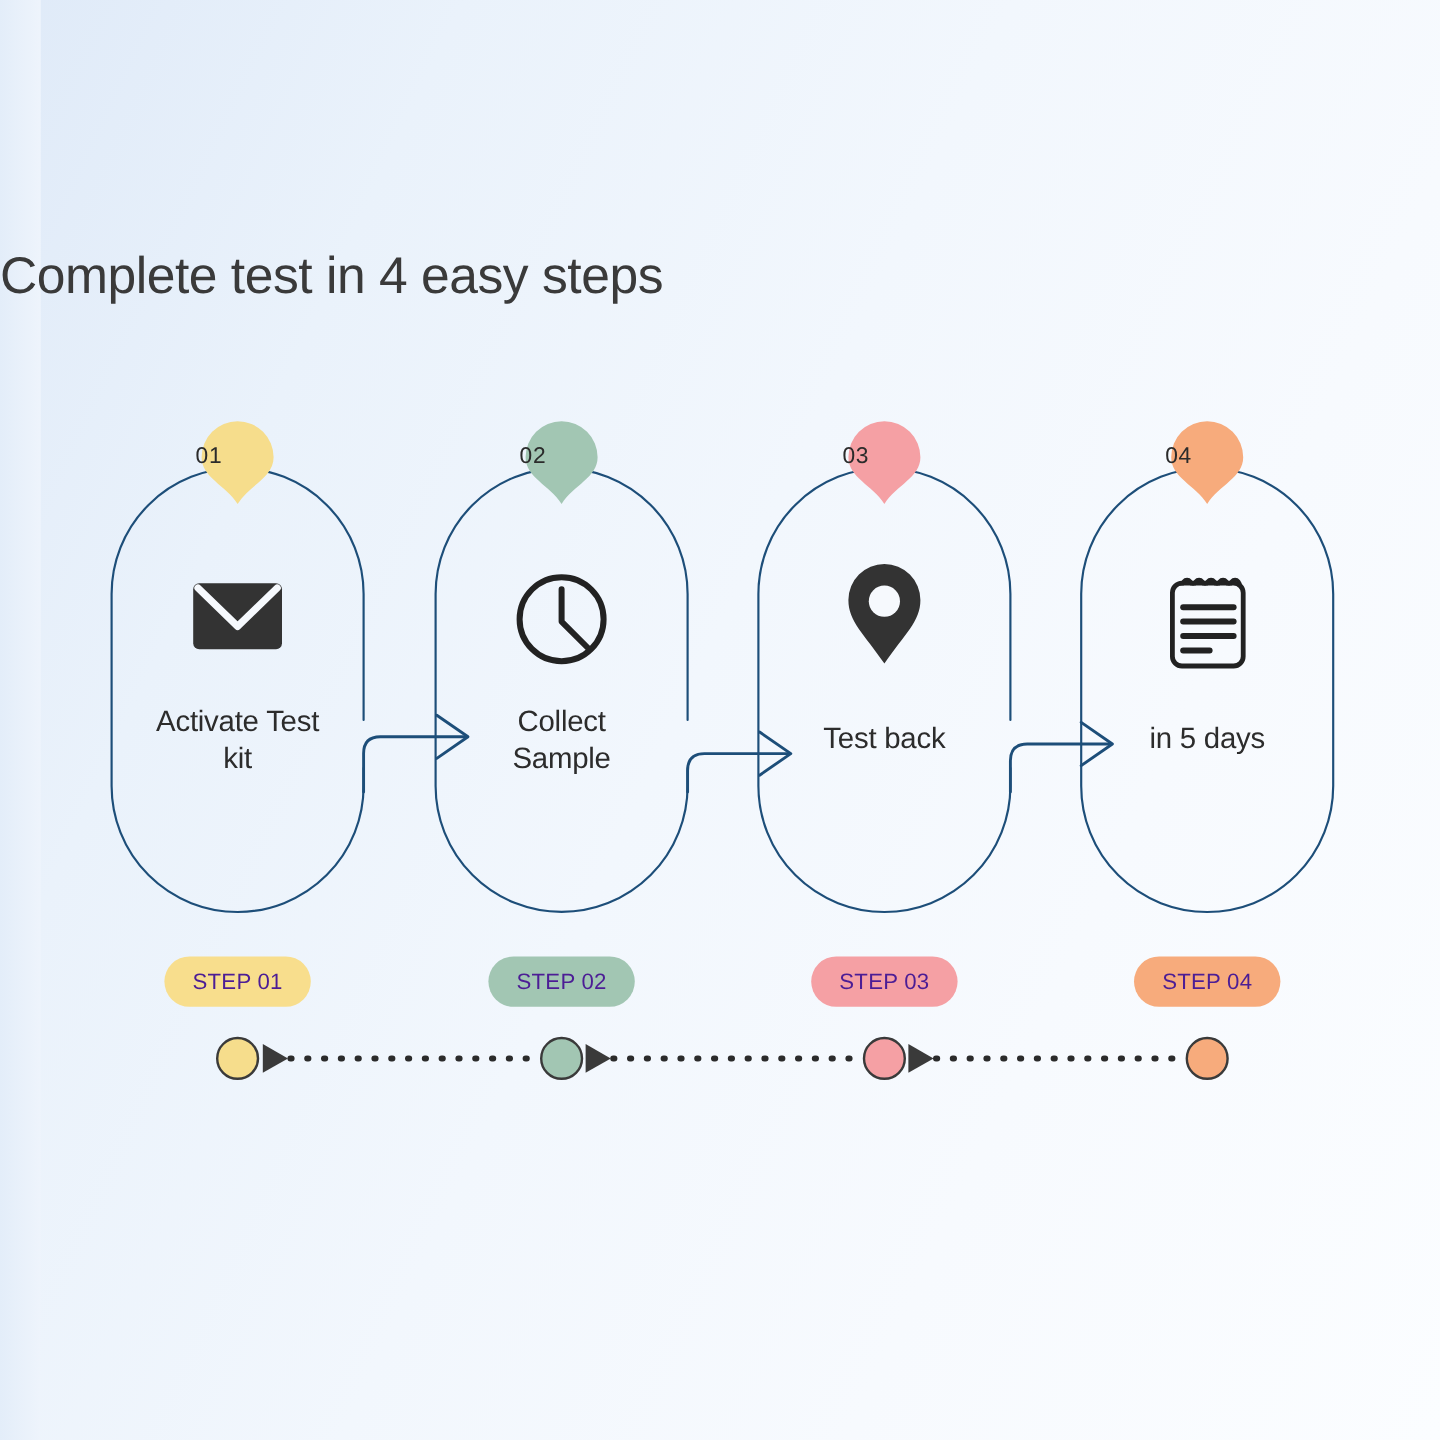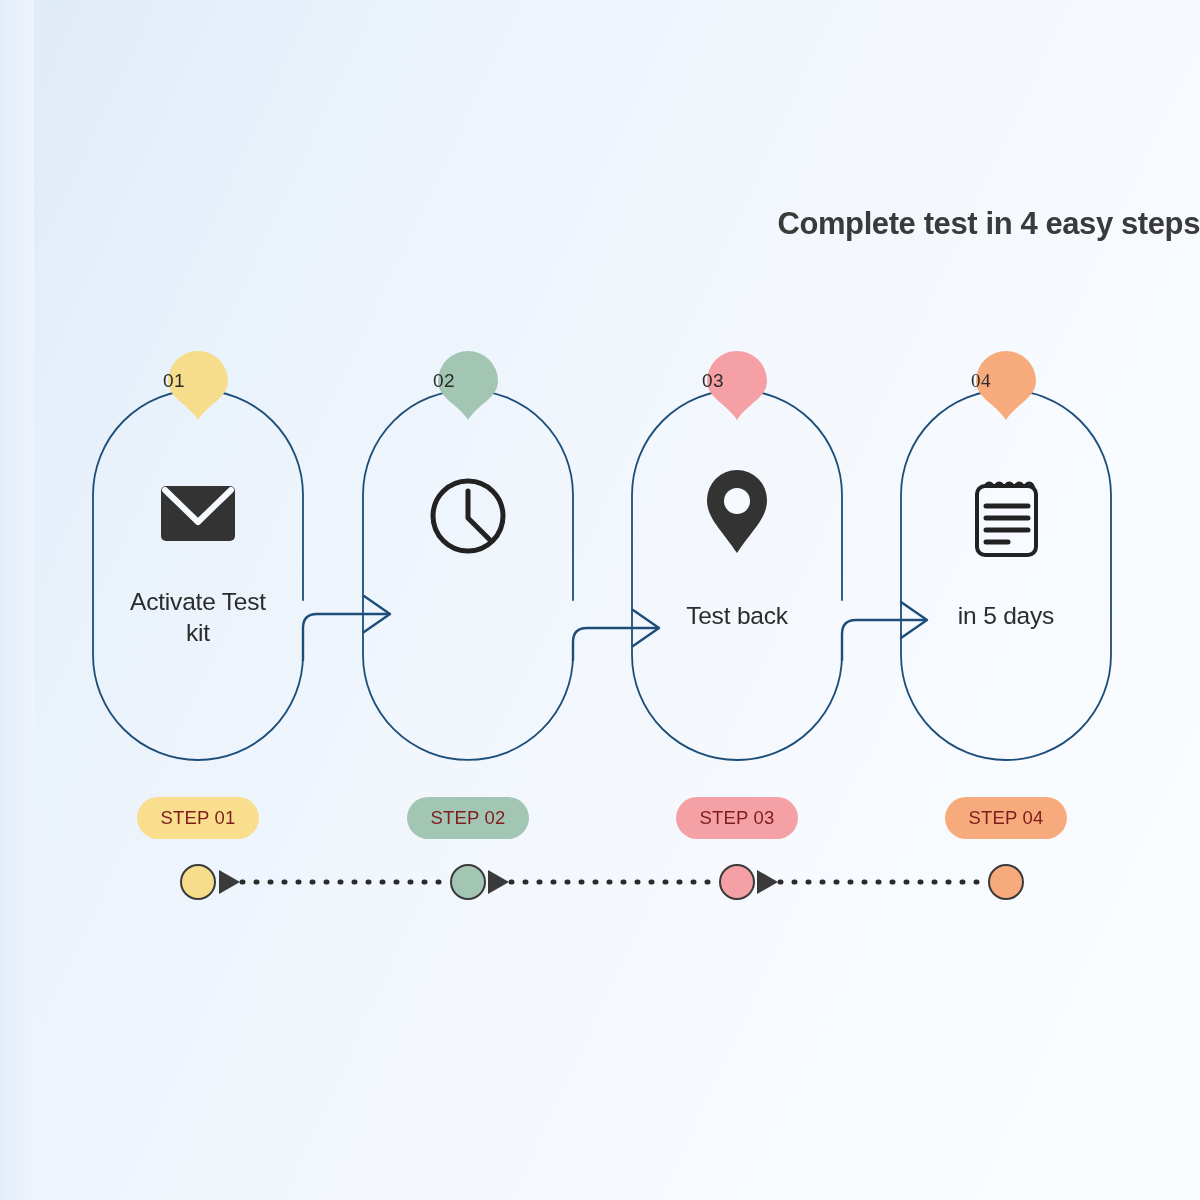--- a/index.html
+++ b/index.html
@@ -27,23 +27,23 @@
     width: 34px; height: 1200px;
     background: linear-gradient(90deg, #e3edf9 0%, #eef4fc 100%);
   }
 
   
   .title {
     position: absolute;
     left: 0;
     top: 206px;
     width: 1200px;
-    text-align: right;
-    font-size: 31px;
-    font-weight: bold;
+    text-align: left;
+    font-size: 43px;
+    font-weight: normal;
     color: #3a3a3a;
     letter-spacing: -0.4px;
   }
 
   
   .diagram {
     position: absolute;
     left: 0;
     top: 0;
     width: 1200px;
@@ -81,21 +81,21 @@
 
   
   .badge {
     position: absolute;
     height: 42px;
     border-radius: 21px;
     display: flex;
     align-items: center;
     justify-content: center;
     font-size: 18.5px;
-    color: #7f1d1d;
+    color: #4c1d95;
     letter-spacing: 0.2px;
     text-align: right;
   }
 </style>
 </head>
 <body>
 
 <div class="canvas">
 
   <div class="edge-strip"></div>
@@ -189,25 +189,29 @@
         <circle cx="468" cy="882" r="17" fill="#a2c6b3" stroke="#3a3a3a" stroke-width="2"></circle>
         <circle cx="737" cy="882" r="17" fill="#f5a0a4" stroke="#3a3a3a" stroke-width="2"></circle>
         <circle cx="1006" cy="882" r="17" fill="#f7ab7c" stroke="#3a3a3a" stroke-width="2"></circle>
       </g>
     </svg>
   </div>
 
   <div class="pin-num" style="left:163px; top:370px;">01</div>
   <div class="pin-num" style="left:433px; top:370px;">02</div>
   <div class="pin-num" style="left:702px; top:370px;">03</div>
-  <div class="pin-num" style="left:971px; top:370px;font-family:Liberation Serif, serif;">04</div>
+  <div class="pin-num" style="left:971px; top:370px;">04</div>
 
   <div class="step-caption" style="left:83px; top:586px;">
     <div>Activate Test</div>
     <div>kit</div>
+  </div>
+  <div class="step-caption" style="left:353px; top:586px;">
+    <div>Collect</div>
+    <div>Sample</div>
   </div>
   <div class="step-caption" style="left:622px; top:600px;">
     <div>Test back</div>
   </div>
   <div class="step-caption" style="left:891px; top:600px;">
     <div>in 5 days</div>
   </div>
 
   <div class="badge" style="left:137px; top:797px; width:122px; background:#f8de8d;">STEP 01</div>
   <div class="badge" style="left:407px; top:797px; width:122px; background:#a2c6b3;">STEP 02</div>

